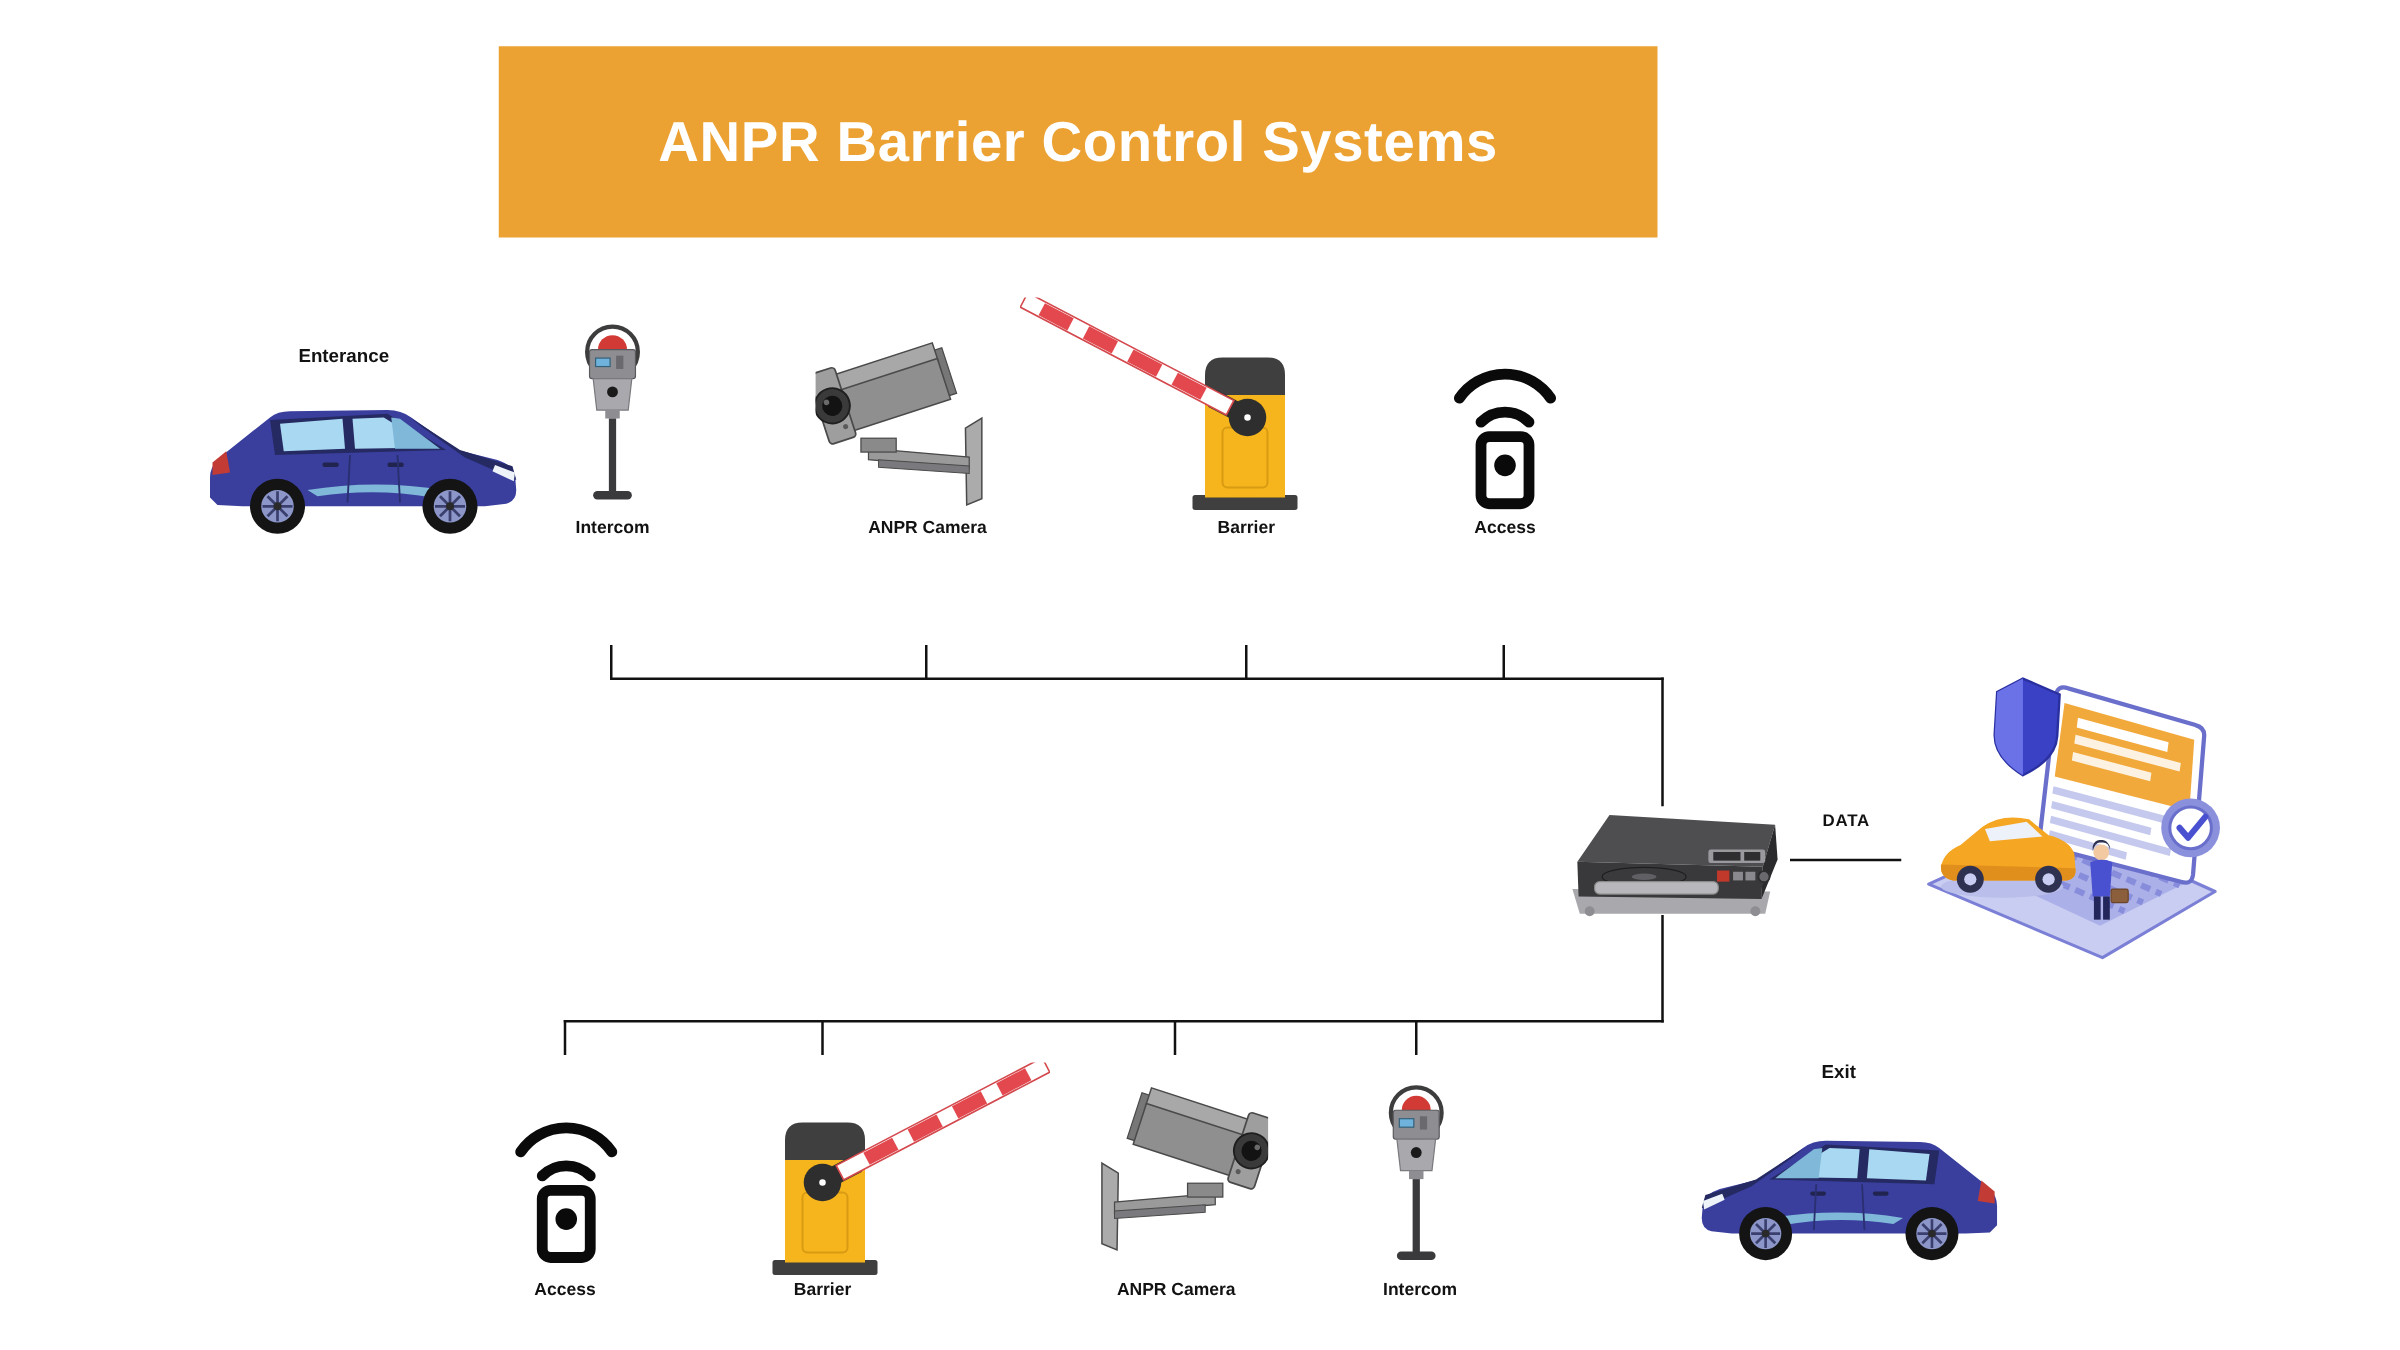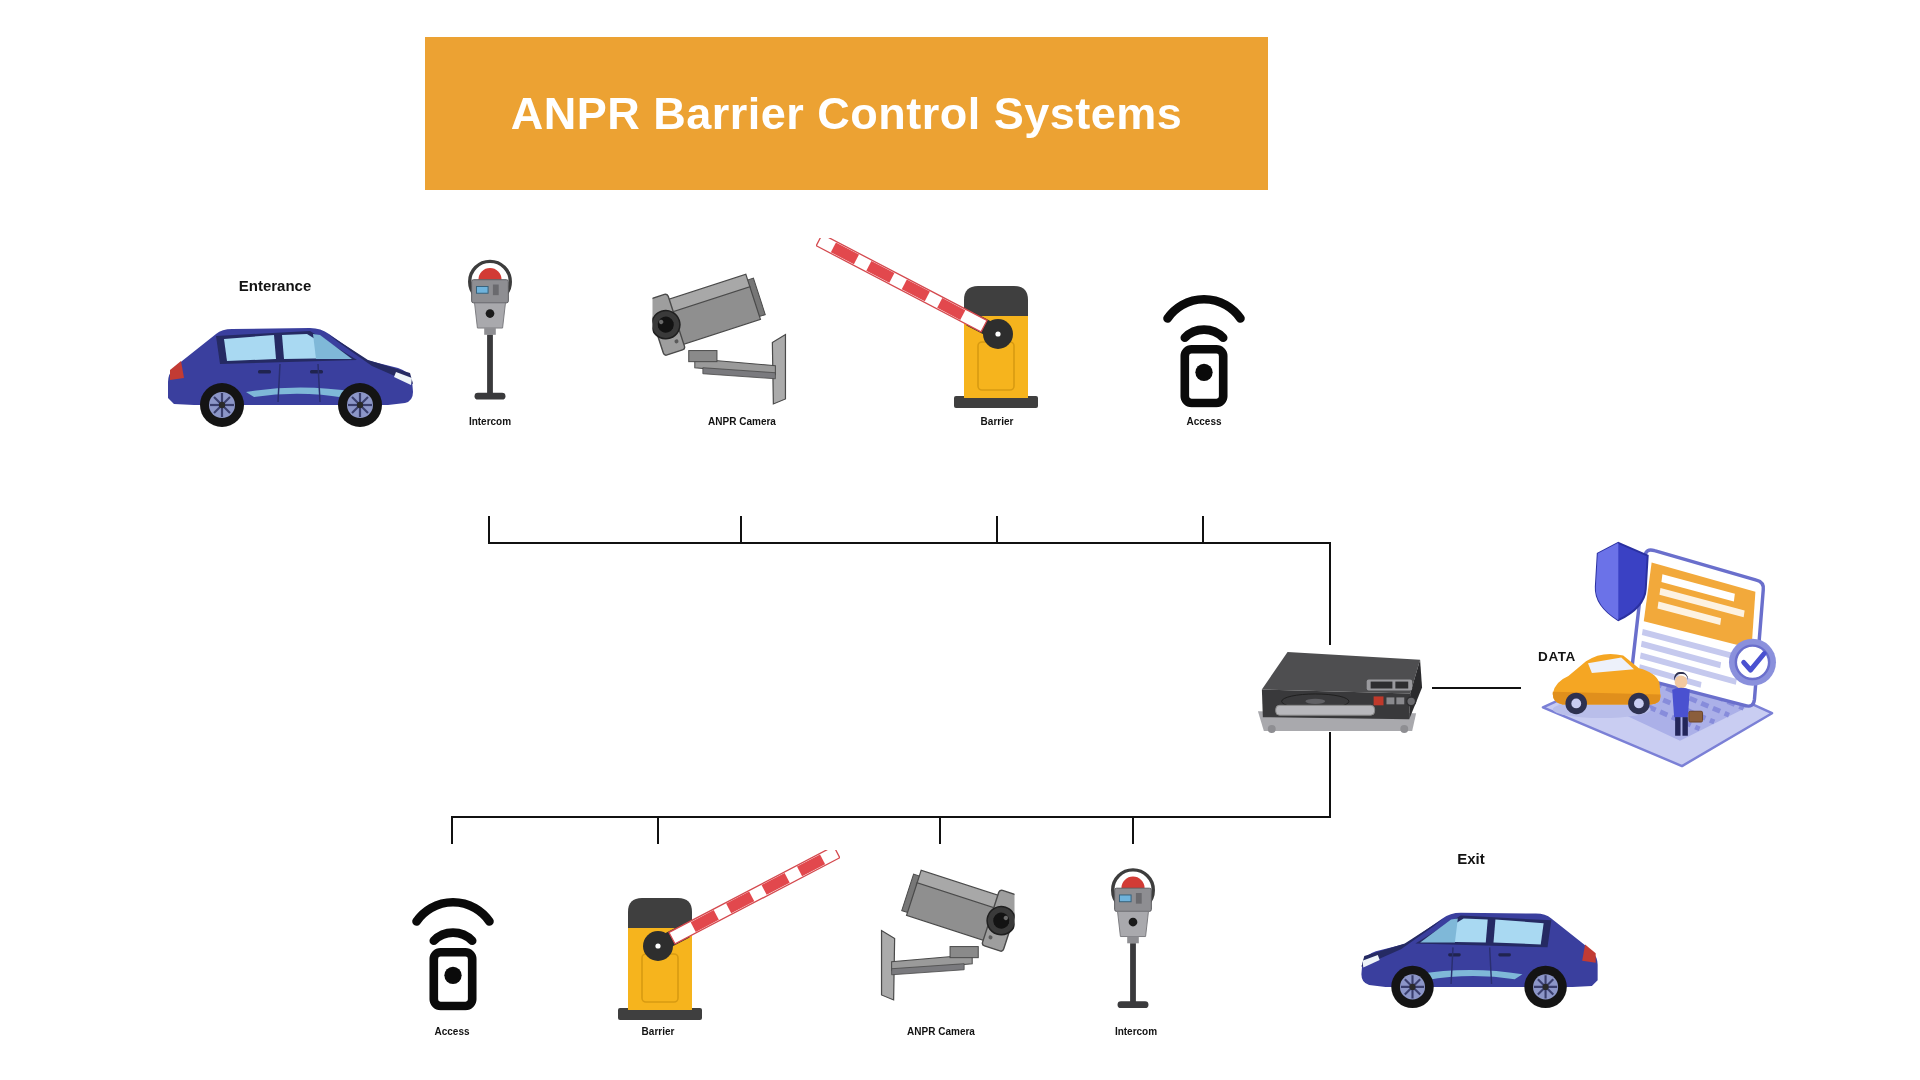--- a/index.html
+++ b/index.html
@@ -1,23 +1,23 @@
 <!DOCTYPE html>
 <html><head>
 <meta charset="utf-8">
 <style>
   html,body{margin:0;padding:0;background:#fff;}
   #canvas{position:relative;width:1920px;height:1080px;background:#fff;overflow:hidden;
           font-family:"Liberation Sans","DejaVu Sans",sans-serif;}
   .abs{position:absolute;}
-  .banner{left:425px;top:37px;width:843px;height:153px;background:#ECA233;
+  .banner{left:399px;top:37px;width:927px;height:153px;background:#ECA233;
           display:flex;align-items:center;justify-content:center;}
   .banner h1{margin:0;color:#fff;font-size:45px;font-weight:700;letter-spacing:.5px;}
   .lbl{position:absolute;transform:translate(-50%,-50%);color:#121212;font-weight:700;
-       font-size:10px;white-space:nowrap;}
+       font-size:14px;white-space:nowrap;}
   .lbl.big{font-size:15px;text-align:center;}
   .lbl.data{font-size:13.5px;letter-spacing:.6px;}
   .hline{position:absolute;height:2px;background:#111;}
   .vline{position:absolute;width:2px;background:#111;}
   .flip{transform:scaleX(-1);}
   svg.icon{position:absolute;display:block;}
 </style>
 </head>
 <body>
 
@@ -213,21 +213,21 @@
   <div class="vline" style="left:488px;top:516px;height:27px"></div>
   <div class="vline" style="left:740px;top:516px;height:27px"></div>
   <div class="vline" style="left:996px;top:516px;height:27px"></div>
   <div class="vline" style="left:1202px;top:516px;height:27px"></div>
   <div class="hline" style="left:488px;top:542px;width:843px"></div>
   <div class="vline" style="left:1329px;top:542px;height:103px"></div>
 
   <svg class="icon" style="left:1250px;top:642px" width="178" height="94" viewBox="0 0 180 95">
       <use href="#sym-recorder"></use>
     </svg>
-  <div class="lbl data" style="left:1557px;top:656px">DATA</div>
+  <div class="lbl data" style="left:1477px;top:656px">DATA</div>
   <div class="hline" style="left:1432px;top:687px;width:89px"></div>
   <svg class="icon" style="left:1535px;top:535px" width="245" height="235" viewBox="0 0 250 240">
       <use href="#sym-laptop"></use>
     </svg>
 
   <div class="vline" style="left:1329px;top:732px;height:86px"></div>
   <div class="hline" style="left:451px;top:816px;width:880px"></div>
   <div class="vline" style="left:451px;top:816px;height:28px"></div>
   <div class="vline" style="left:657px;top:816px;height:28px"></div>
   <div class="vline" style="left:939px;top:816px;height:28px"></div>

